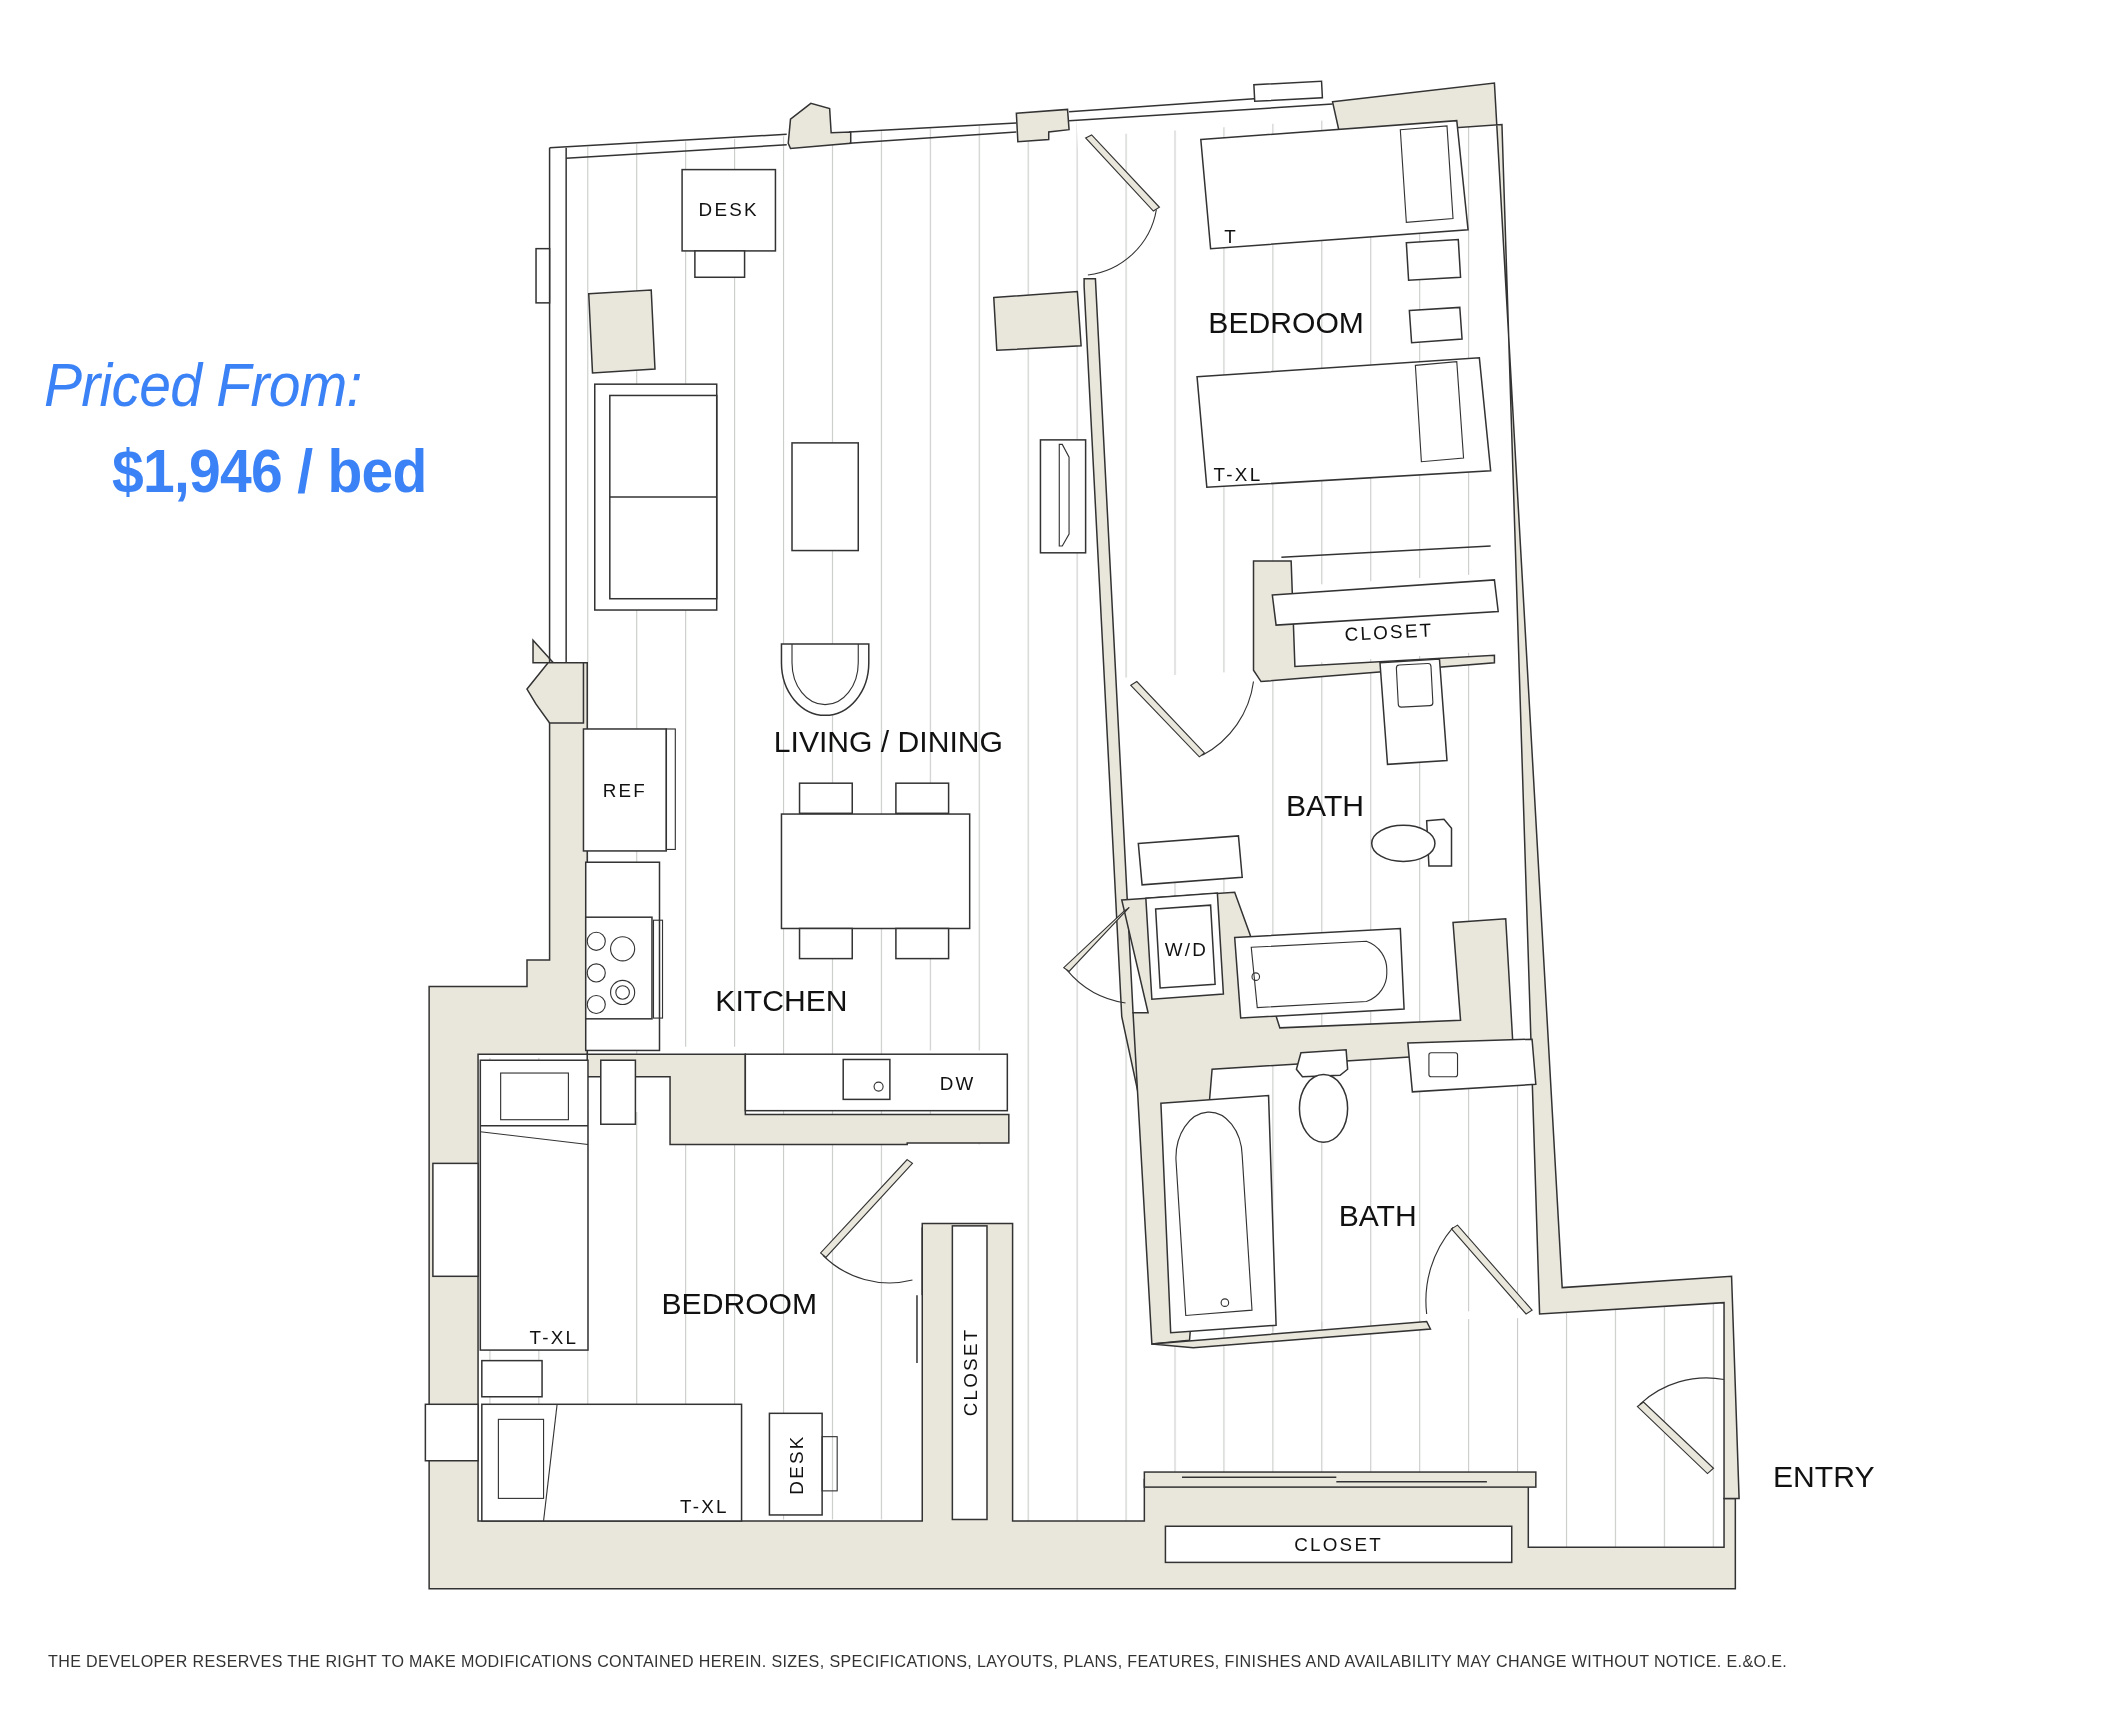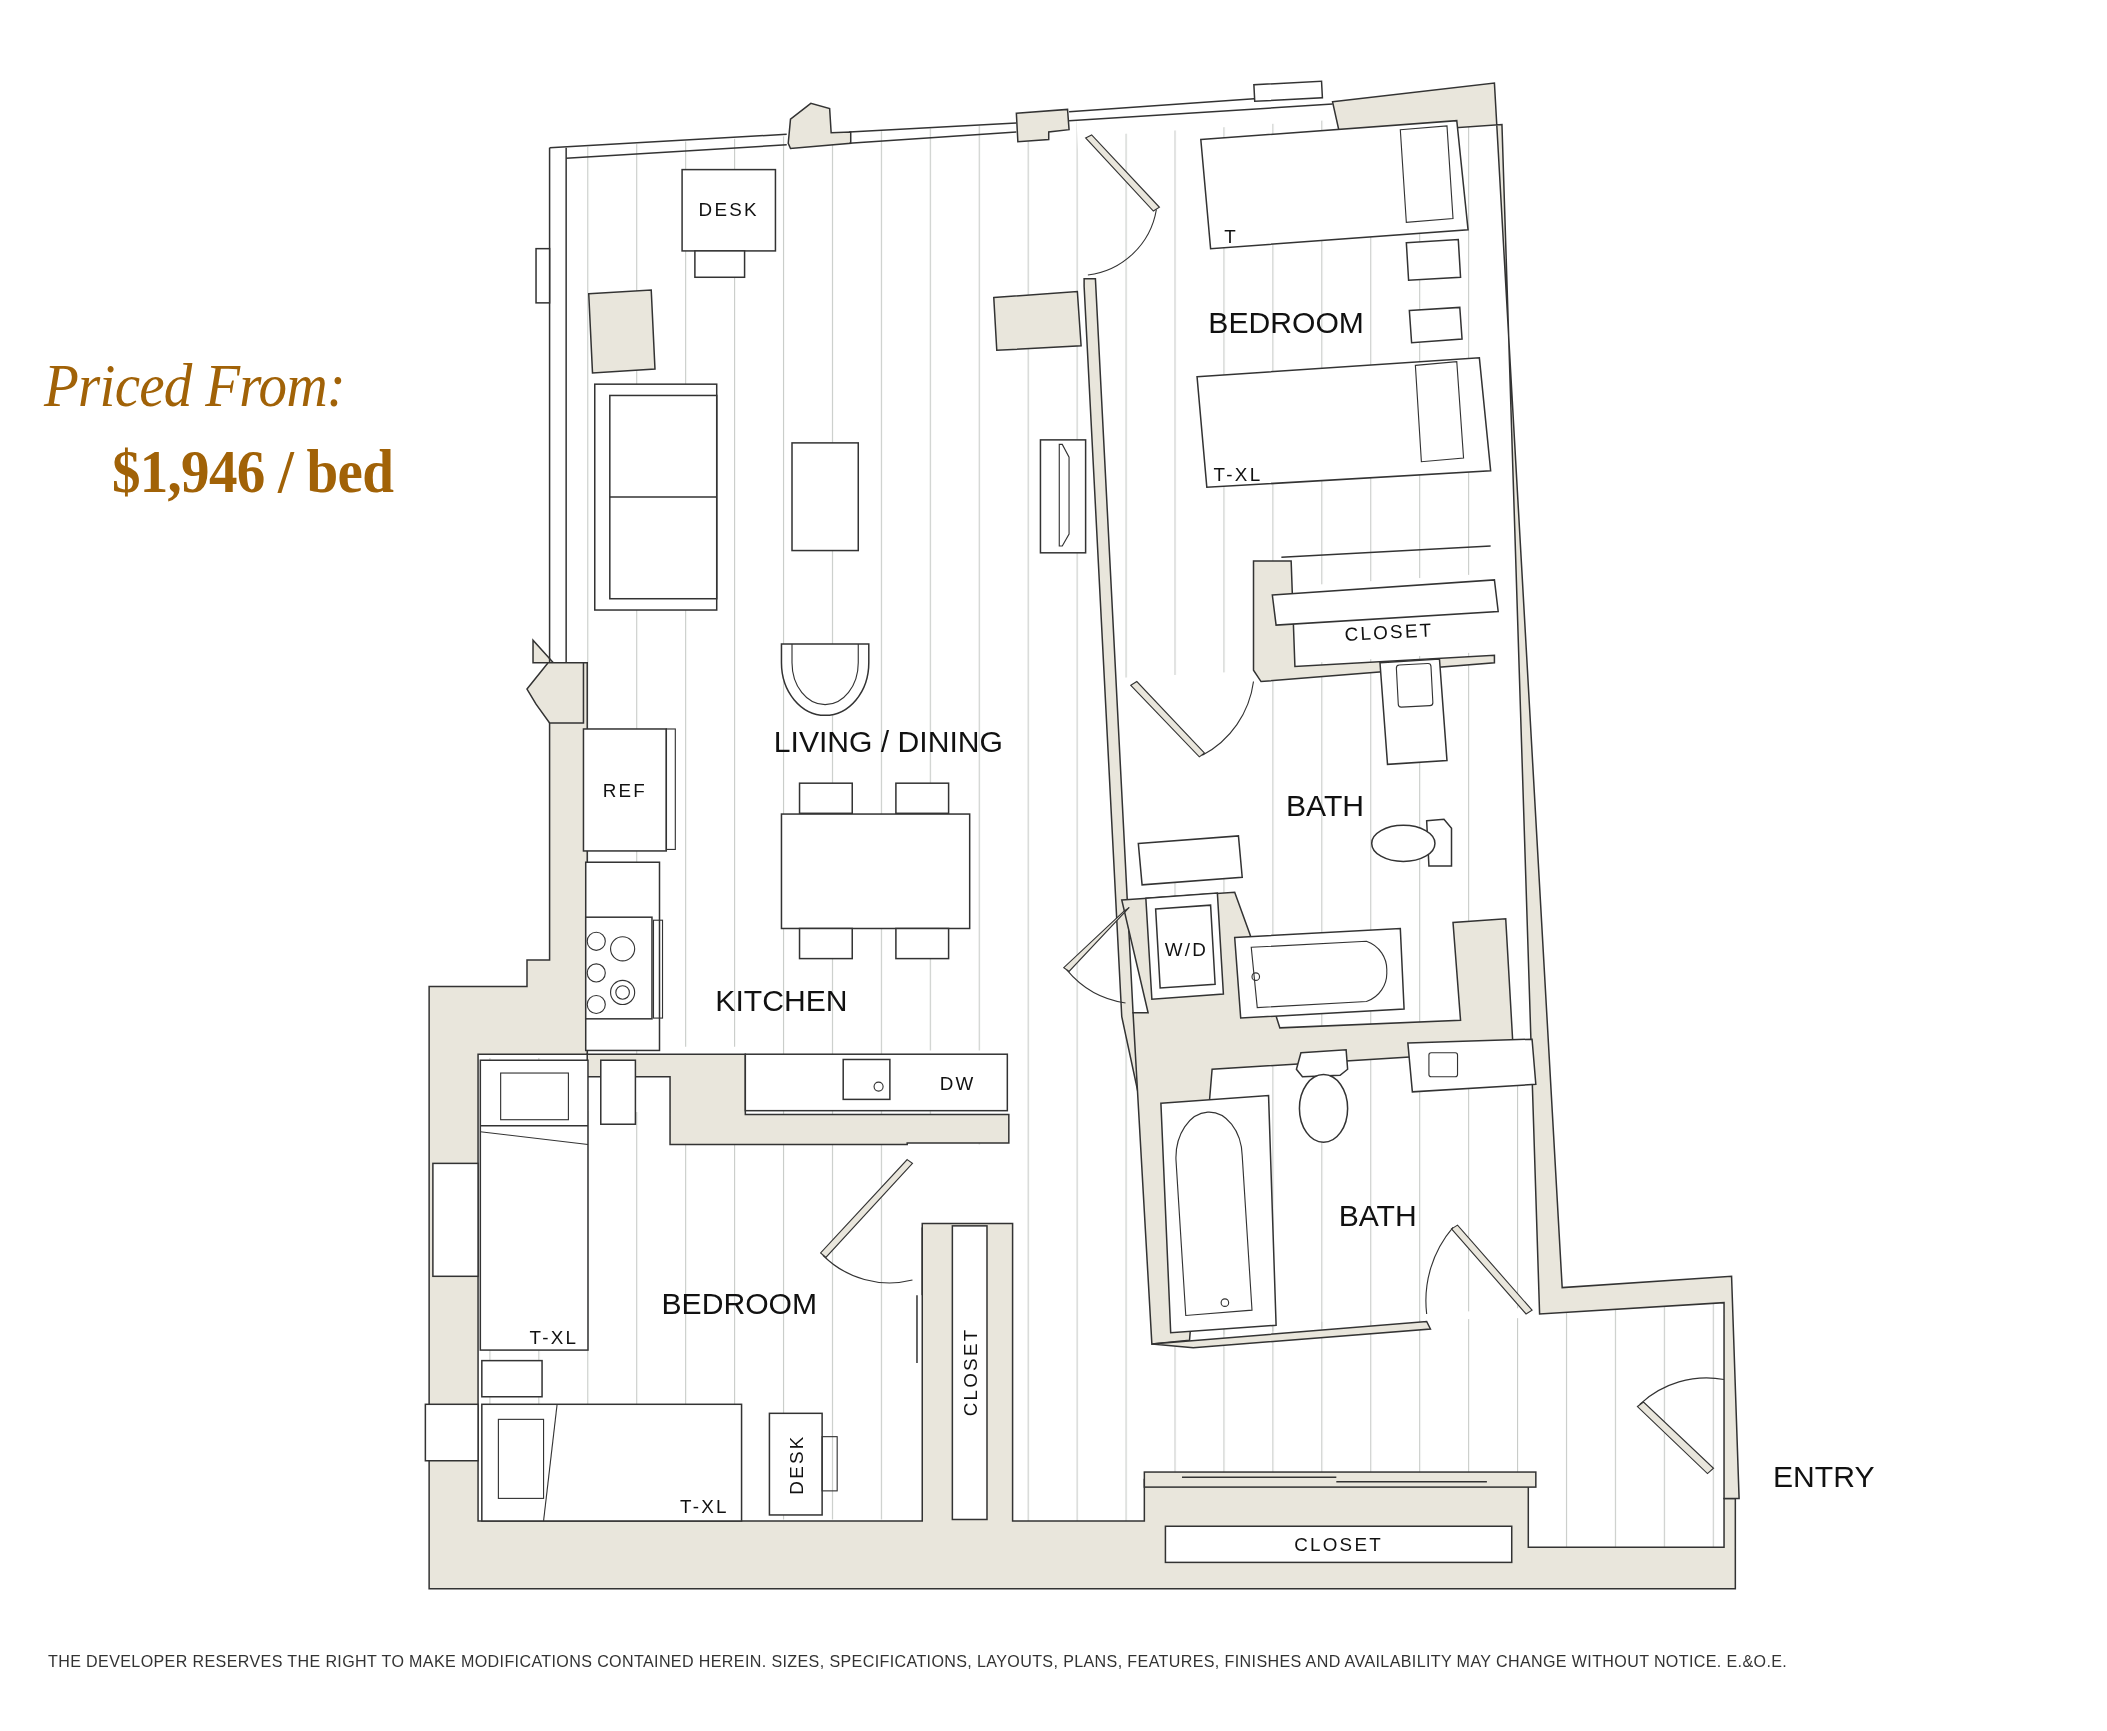--- a/index.html
+++ b/index.html
@@ -1,18 +1,18 @@
 <!DOCTYPE html>
 <html style="font-size:12px"><head>
 <meta charset="utf-8">
 <style>
   html, body { margin: 0; padding: 0; background: #ffffff; }
   body { width: 2108px; height: 1732px; position: relative; overflow: hidden; font-family: "Liberation Sans", sans-serif; }
   #plan { position: absolute; left: 0; top: 0; width: 2108px; height: 1732px; }
-  .price-block { position: absolute; left: 44px; top: 354px; color: #a16207; font-family: Liberation Serif, serif; }
+  .price-block { position: absolute; left: 44px; top: 354px; color: #3b82f6; font-family: Liberation Sans, sans-serif; }
   .price-label { display: block; font-style: italic; font-size: 62px; line-height: 1; letter-spacing: -0.8px; transform: scaleX(0.92); transform-origin: left; }
   .price-value { display: block; margin-left: 68px; margin-top: 24px; font-weight: bold; font-size: 62px; line-height: 1; letter-spacing: -0.8px; transform: scaleX(0.92); transform-origin: left; }
   .disclaimer { position: absolute; left: 48px; top: 1651px; width: 2033px; font-size: 17.3px; color: #333; letter-spacing: 0.4px; white-space: nowrap; transform: scaleX(0.93); transform-origin: left; font-family: "Liberation Sans", sans-serif; }
   svg text { font-family: "Liberation Sans", "DejaVu Sans", sans-serif; fill: #111; }
   .room-label { font-size: 40px; }
   .fix-label { font-size: 25px; letter-spacing: 3px; }
   .wall { fill: #e9e6dc; stroke: #333; stroke-width: 2; }
   .line { fill: none; stroke: #333; stroke-width: 2; }
   .thin { fill: none; stroke: #333; stroke-width: 1.5; }
   .furn { fill: #ffffff; stroke: #333; stroke-width: 2; }

